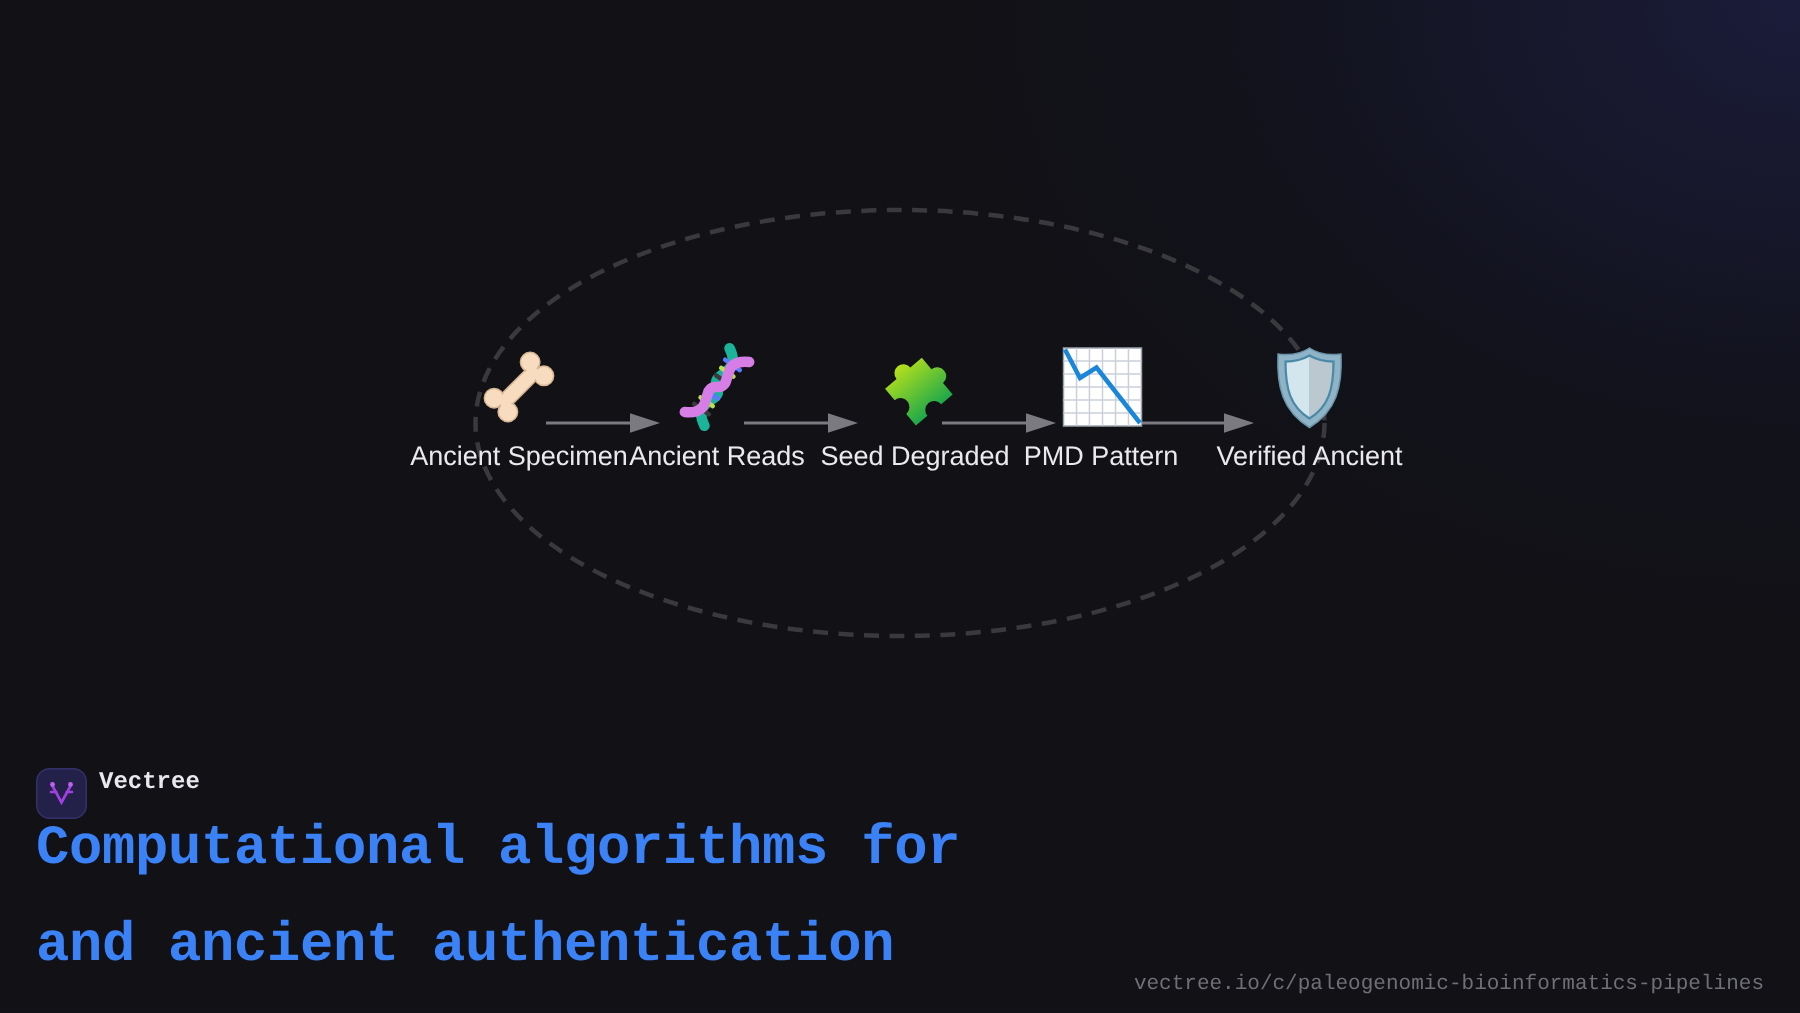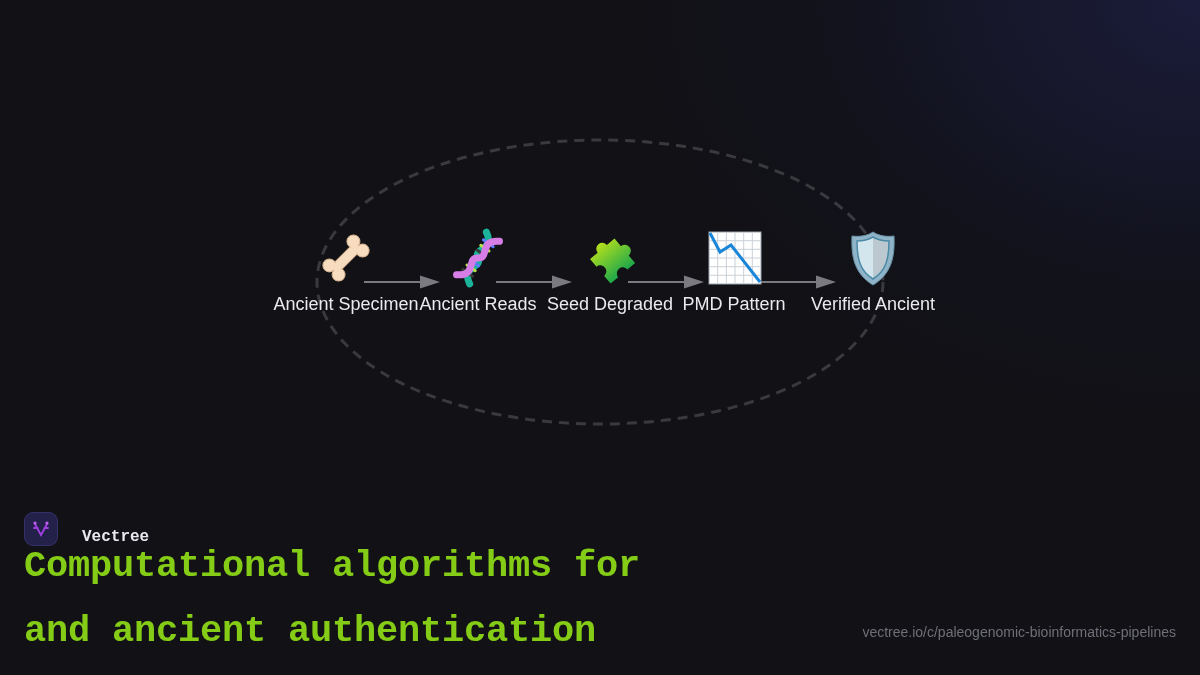--- a/index.html
+++ b/index.html
@@ -23,38 +23,38 @@
   .node {
     position:absolute; width:160px; text-align:center;
   }
   .node .icon {
     display:block; width:60px; height:60px; margin:0 auto;
   }
   .node .label {
     display:block; margin-top:6px; color:#e9e9ee; font-size:18px; white-space:nowrap;
   }
   .brand {
-    position:absolute; left:24px; top:512px; display:flex; align-items:flex-end; gap:24px;
+    position:absolute; left:24px; top:512px; display:flex; align-items:flex-start; gap:8px;
   }
   .brand-logo {
     width:34px; height:34px; border-radius:9px; background:#23214a;
     border:1px solid #34306a; box-sizing:border-box;
     display:flex; align-items:center; justify-content:center;
   }
   .brand-name {
     font-family:"Liberation Mono", monospace; font-weight:bold; font-size:16px; color:#e8e8ee;
   }
   .title {
     position:absolute; left:24px; top:550px; margin:0;
     font-family:"Liberation Mono", monospace; font-weight:bold;
-    font-size:37px; line-height:32.5px; color:#84cc16; letter-spacing:-0.2px;
+    font-size:37px; line-height:32.5px; color:#3b82f6; letter-spacing:-0.2px;
   }
   .url {
-    position:absolute; right:24px; top:624px;
-    font-family:Liberation Sans, sans-serif; font-size:14px; color:#6f6f78;
+    position:absolute; right:24px; top:648px;
+    font-family:Liberation Mono, monospace; font-size:14px; color:#6f6f78;
   }
 </style>
 </head>
 <body>
 
 <div class="bg-glow"></div>
 
 <svg class="ellipse" viewBox="0 0 1200 675">
   <ellipse cx="600" cy="282" rx="283" ry="142" fill="none" stroke="#3a3a3e" stroke-width="3" stroke-dasharray="10 7"></ellipse>
 </svg>

